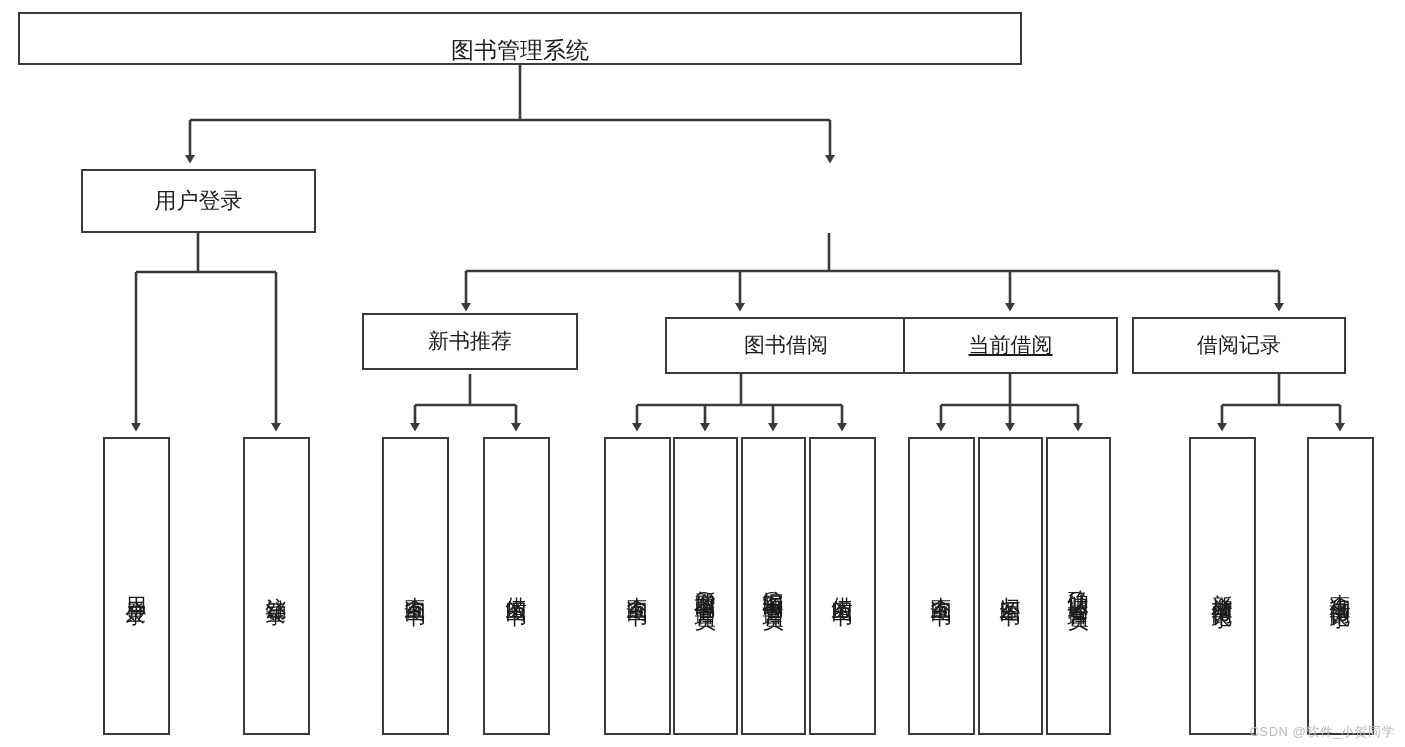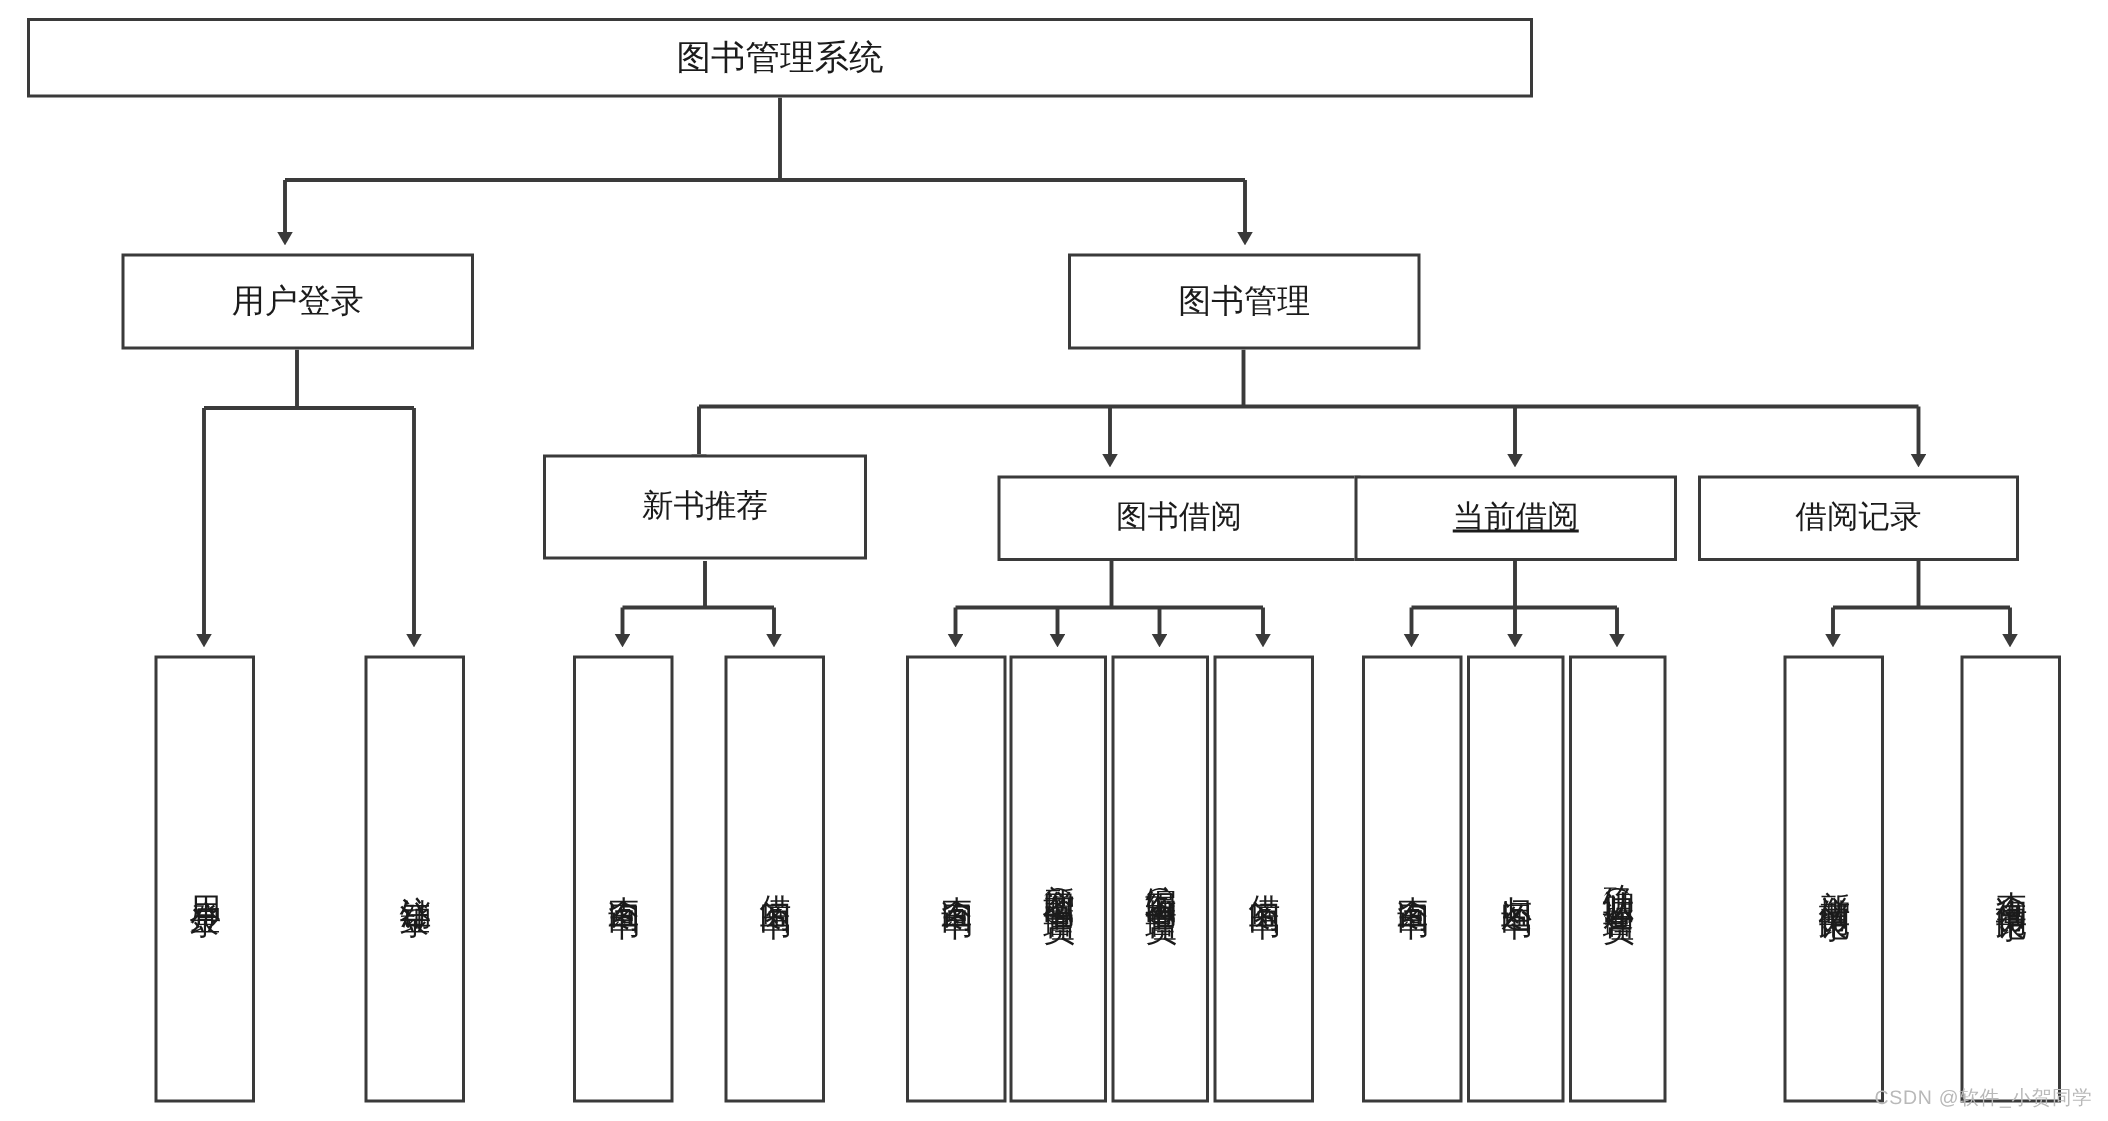--- a/index.html
+++ b/index.html
@@ -32,20 +32,21 @@
     background: #ffffff;
     color: #1b1b1b;
     display: flex;
     align-items: center;
     justify-content: center;
     text-align: center;
     line-height: 1.15;
   }
   .node.root {
     font-size: 23px;
+    align-items: flex-end;
   }
   .node.level2 {
     font-size: 22px;
   }
   .node.level3 {
     font-size: 21px;
   }
   .node.leaf {
     font-size: 21px;
     padding: 6px 0;
@@ -123,25 +124,22 @@
     </g>
   </svg>
 
   <div class="node root" style="left:18px; top:12px; width:1004px; height:53px;">
     <span>图书管理系统</span>
   </div>
 
   <div class="node level2" style="left:81px; top:169px; width:235px; height:64px;">
     <span>用户登录</span>
   </div>
-  <div class="node level2" style="left:712px; top:169px; width:235px; height:64px;">
-    <span>图书管理</span>
-  </div>
 
-  <div class="node level3" style="left:362px; top:303px; width:216px; height:70px;">
+  <div class="node level3" style="left:362px; top:313px; width:216px; height:57px;">
     <span>新书推荐</span>
   </div>
   <div class="node level3" style="left:665px; top:317px; width:242px; height:57px;">
     <span>图书借阅</span>
   </div>
   <div class="node level3" style="left:903px; top:317px; width:215px; height:57px;text-decoration:underline;">
     <span>当前借阅</span>
   </div>
   <div class="node level3" style="left:1132px; top:317px; width:214px; height:57px;">
     <span>借阅记录</span>

